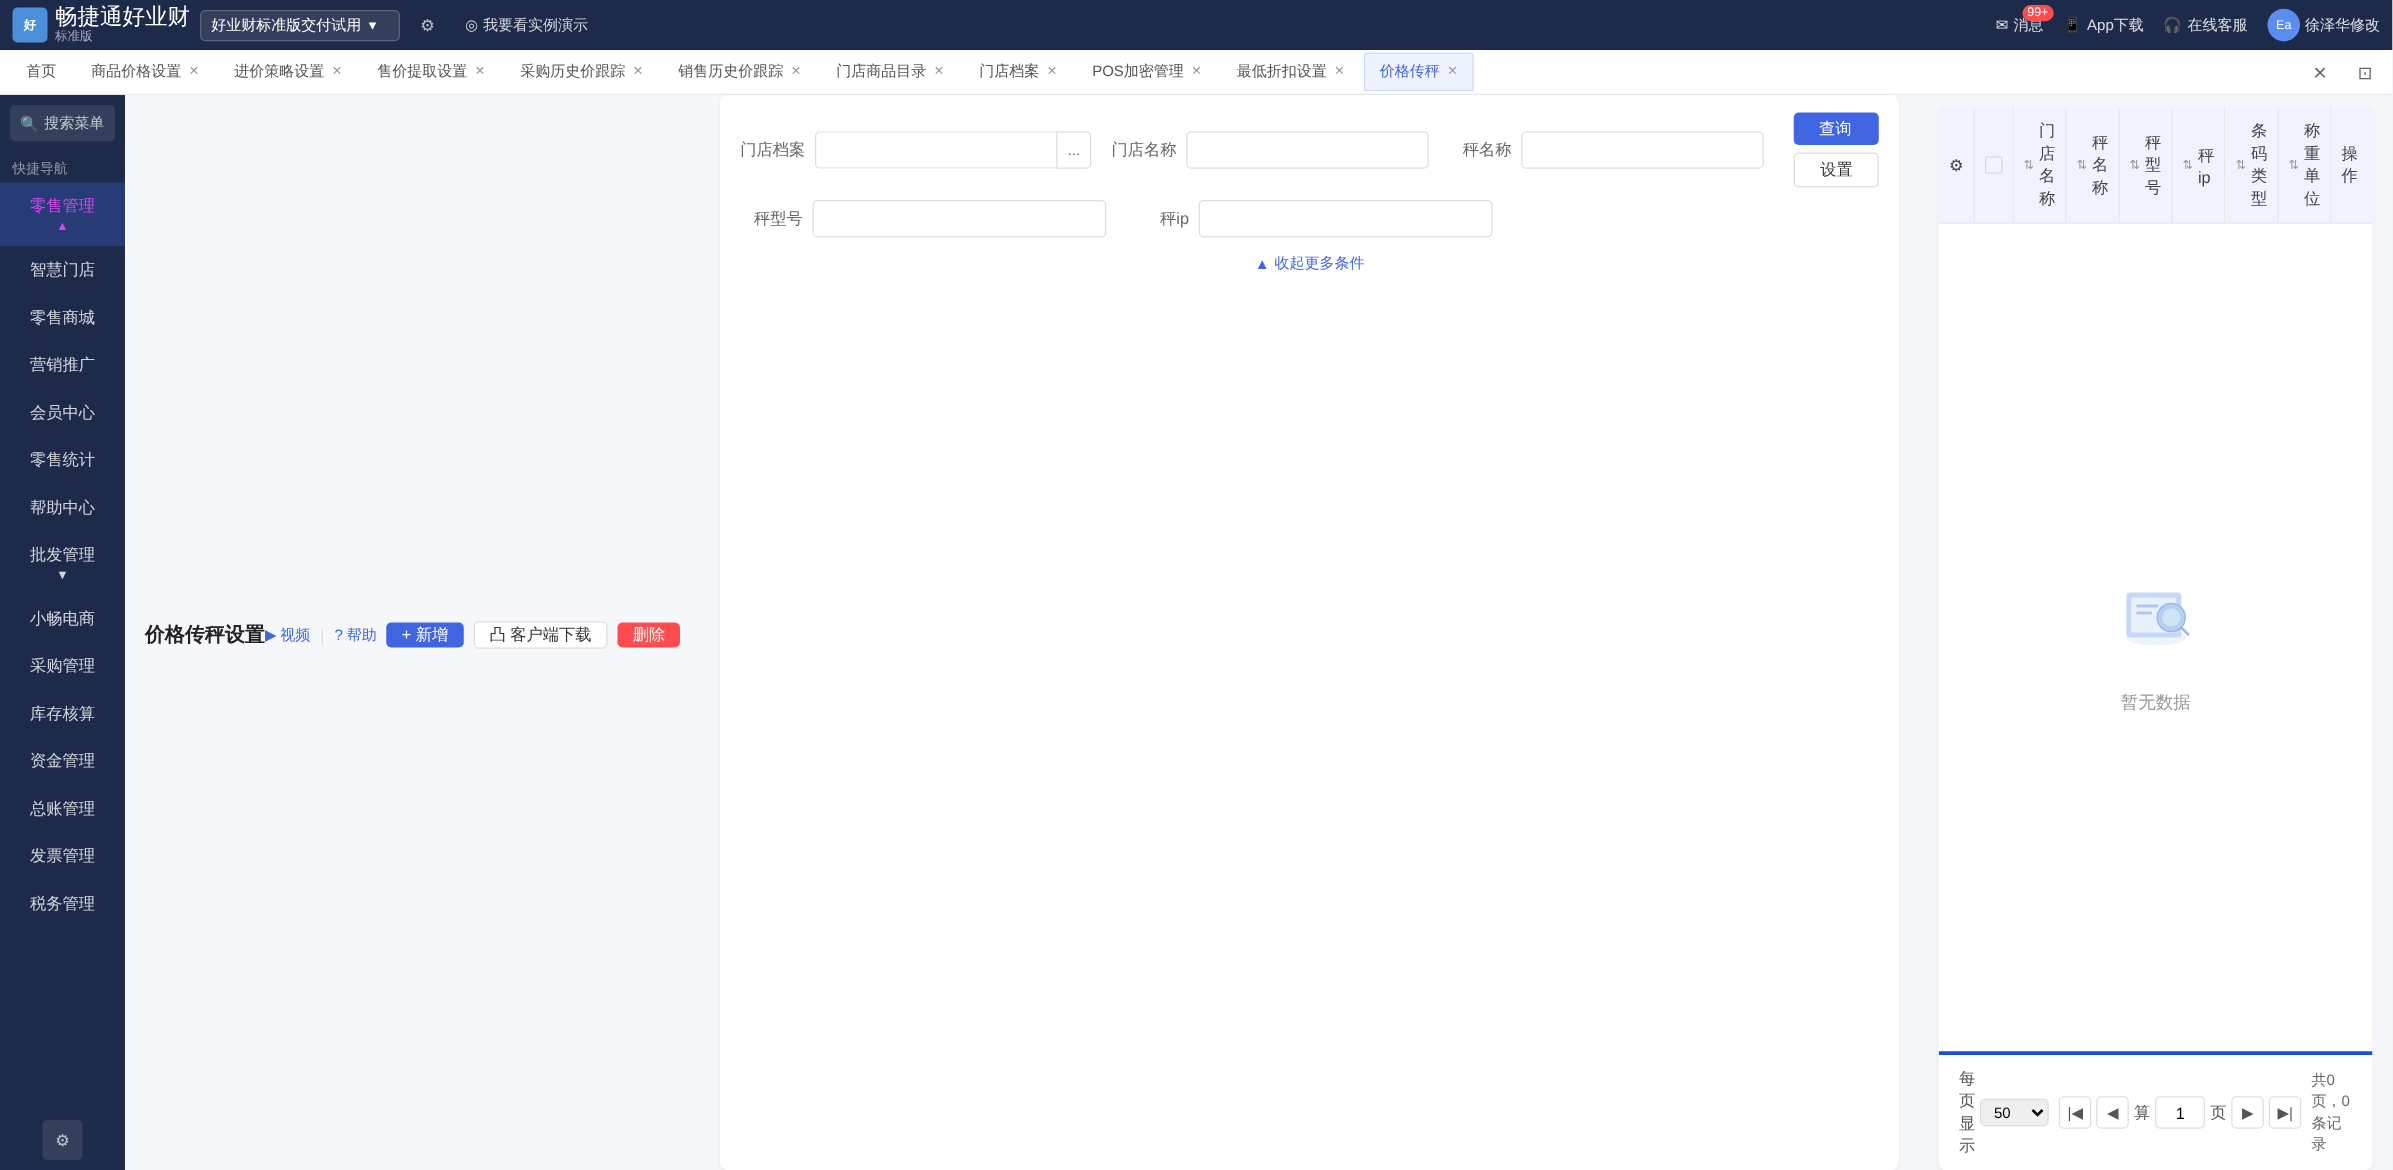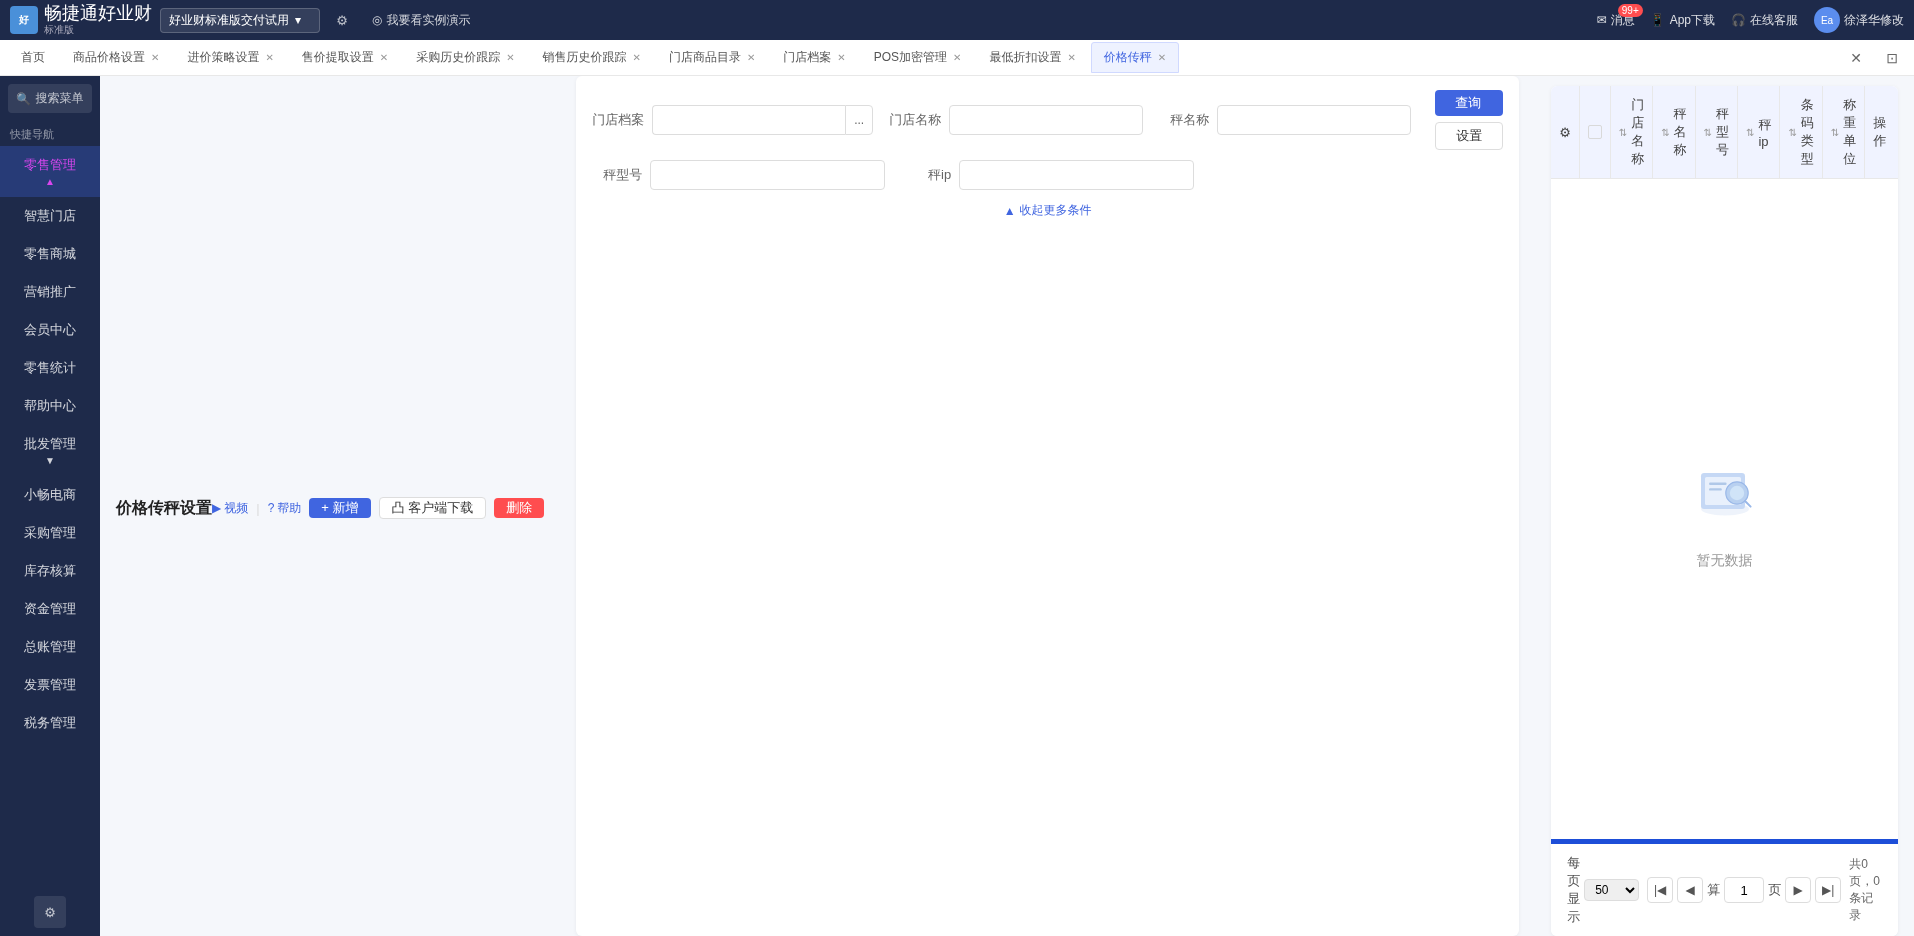--- a/index.html
+++ b/index.html
@@ -85,21 +85,21 @@
     .th-weight-unit { flex: 1; }
     .th-non-weight-unit { flex: 3; }
     .th-action { width: 80px; justify-content: center; }
     .sort-icon { font-size: 10px; color: #999; }
     .table-body { flex: 1; display: flex; flex-direction: column; align-items: center; justify-content: center; }
     .empty-state { display: flex; flex-direction: column; align-items: center; gap: 12px; }
     .empty-icon { width: 80px; height: 80px; }
     .empty-text { color: #999; font-size: 14px; margin-top: 11px; }
 
     
-    .pagination { padding: 10px 16px; background: white; border-top: 5px solid #1d4ed8; display: flex; align-items: center; justify-content: flex-end; gap: 8px; font-size: 13px; color: #555; }
+    .pagination { padding: 10px 16px; background: white; border-top: 3px solid #1d4ed8; display: flex; align-items: center; justify-content: flex-end; gap: 8px; font-size: 13px; color: #555; }
     .page-size-select { display: flex; align-items: center; gap: 4px; }
     .page-size-select select { border: 1px solid #ddd; border-radius: 4px; padding: 2px 6px; font-size: 12px; }
     .page-nav { display: flex; align-items: center; gap: 4px; }
     .page-nav-btn { width: 26px; height: 26px; display: flex; align-items: center; justify-content: center; border: 1px solid #ddd; border-radius: 4px; cursor: pointer; color: #555; background: white; font-size: 12px; }
     .page-input-area { display: flex; align-items: center; gap: 4px; }
     .page-input { width: 40px; height: 26px; border: 1px solid #ddd; border-radius: 4px; text-align: center; font-size: 13px; }
     .page-info { color: #666; font-size: 12px; }
 
     
     .checkbox { width: 14px; height: 14px; border: 1px solid #d9d9d9; border-radius: 2px; cursor: pointer; }

